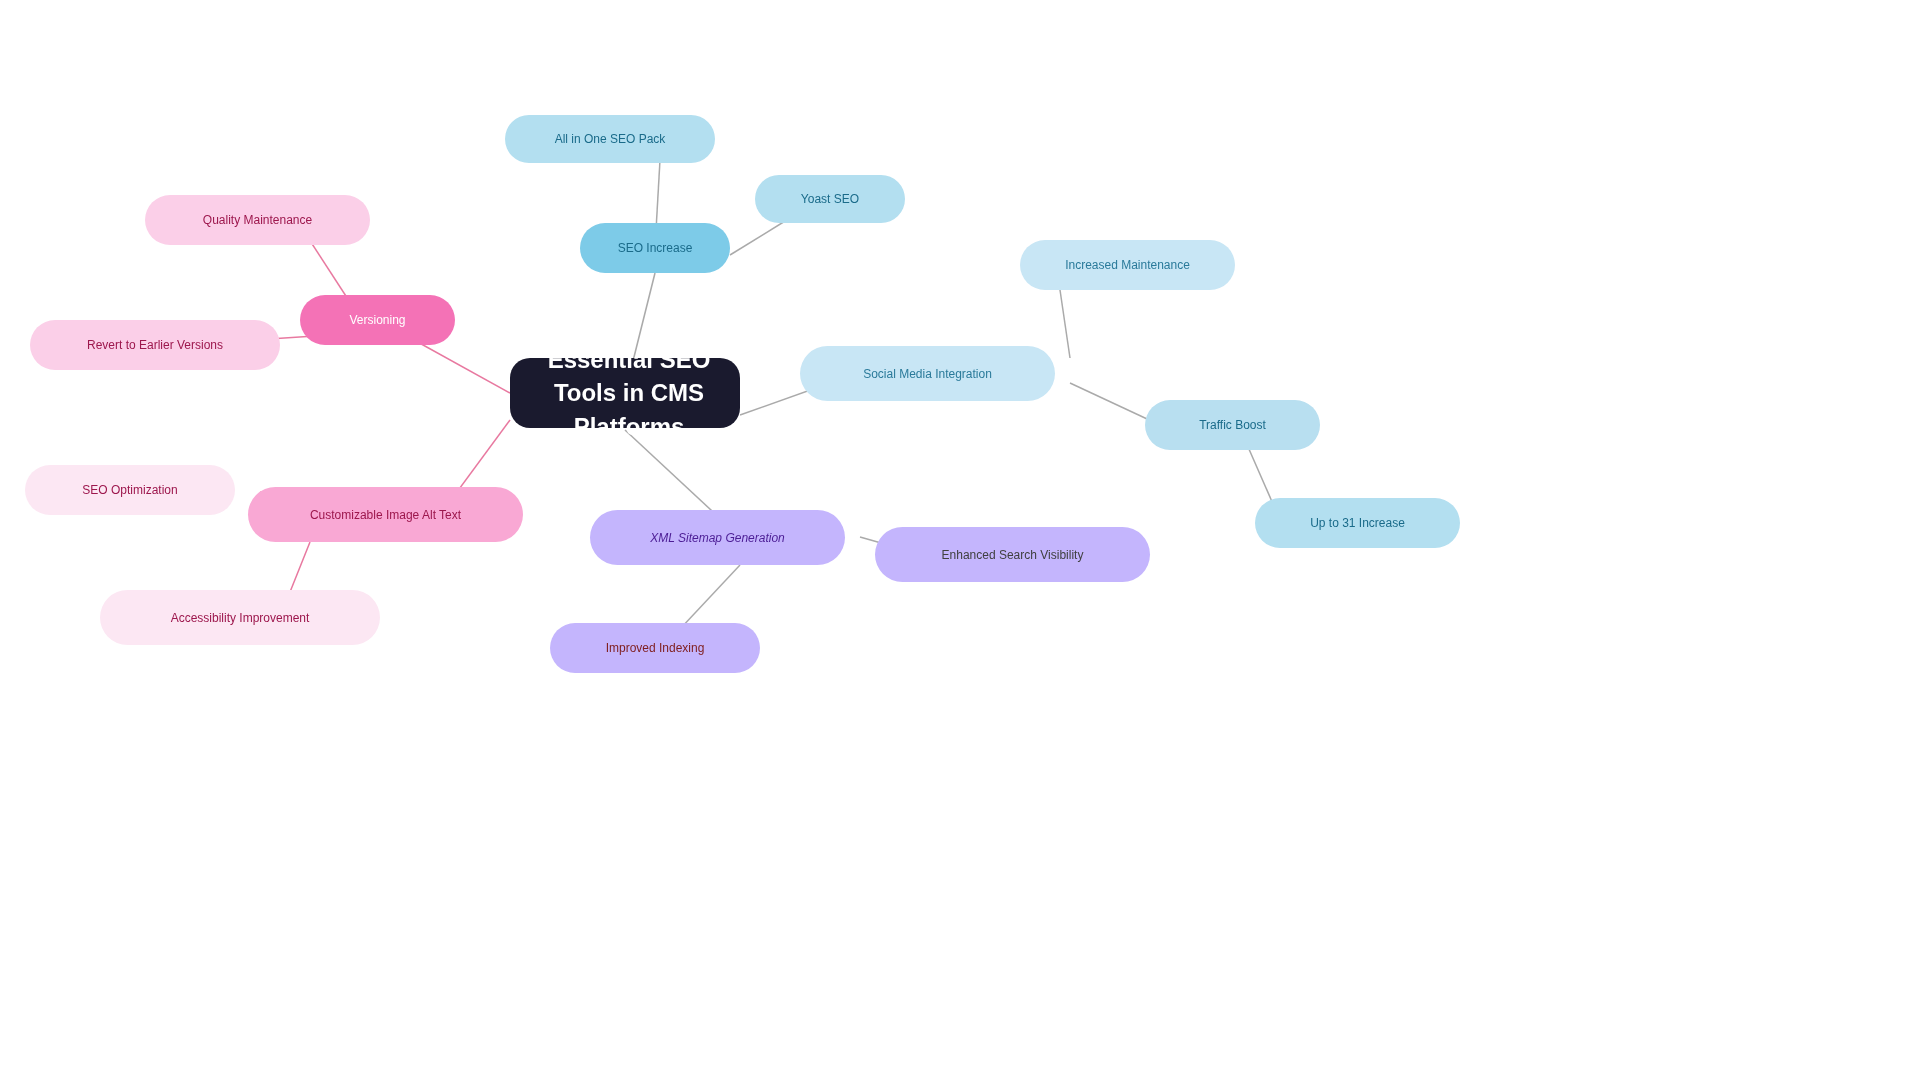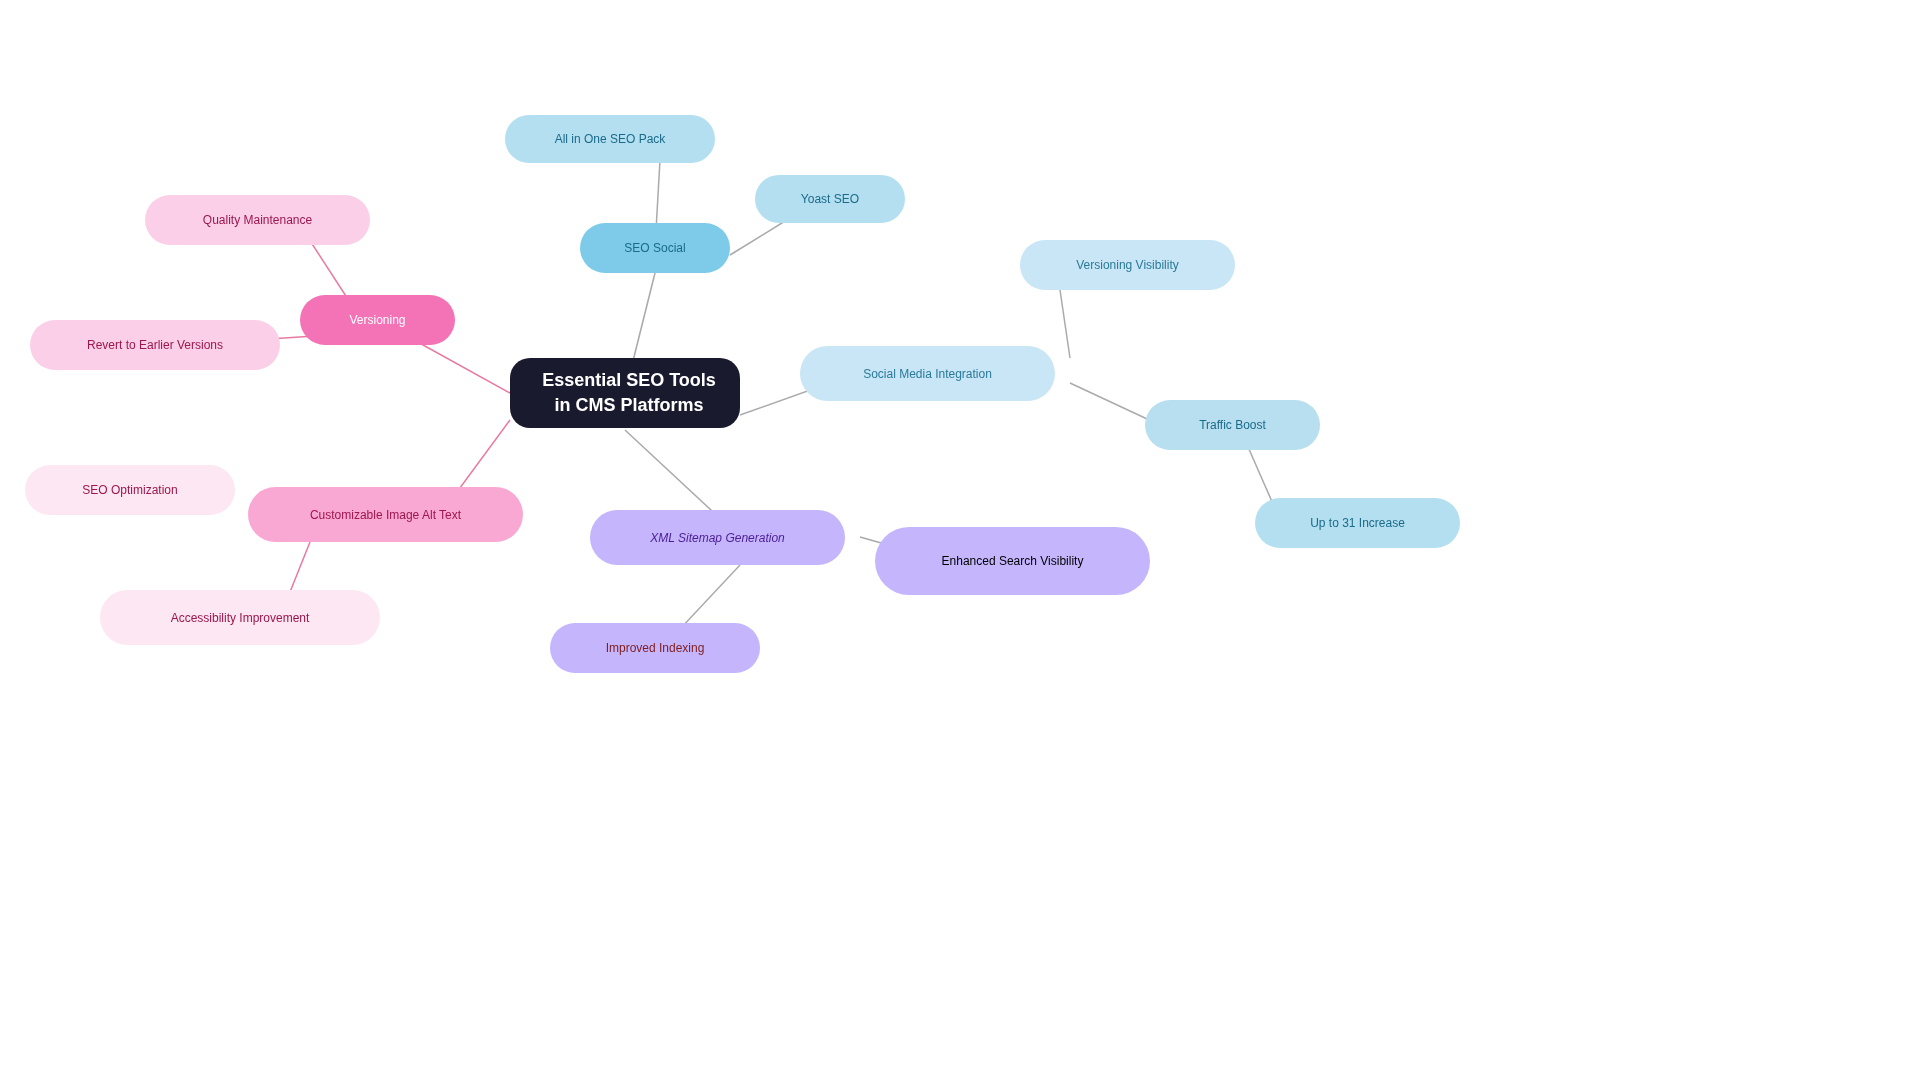--- a/index.html
+++ b/index.html
@@ -26,21 +26,21 @@
       justify-content: center;
       text-align: center;
       font-size: 12px;
       font-weight: 500;
       padding: 12px 22px;
       white-space: nowrap;
     }
     .node-center {
       background: #1a1a2e;
       color: #ffffff;
-      font-size: 18px;
+      font-size: 24px;
       font-weight: 600;
       border-radius: 20px;
       white-space: normal;
       width: 230px;
       line-height: 1.4;
       padding-left: 30px;
     }
     .node-blue {
       background: #b8e4f0;
       color: #1a6b8a;
@@ -84,37 +84,37 @@
 
   <line x1="510" y1="420" x2="440" y2="515" stroke="#e879a0" stroke-width="1.5"></line>
 
   <line x1="310" y1="515" x2="260" y2="492" stroke="#e879a0" stroke-width="1.5"></line>
 
   <line x1="310" y1="542" x2="280" y2="617" stroke="#e879a0" stroke-width="1.5"></line>
 </svg>
 
 <div class="node node-center" style="left: 510px; top: 358px; width: 230px; height: 70px;">Essential SEO Tools in CMS Platforms</div>
 
-<div class="node node-blue-medium" style="left: 580px; top: 223px; width: 150px; height: 50px; background:#7dcbe8; color:#1a6b8a;">SEO Social</div>
+<div class="node node-blue-medium" style="left: 580px; top: 223px; width: 150px; height: 50px; background:#7dcbe8; color:#1a6b8a;">SEO Increase</div>
 
 <div class="node node-blue" style="left: 505px; top: 115px; width: 210px; height: 48px; background:#b3dff0; color:#1a6b8a;">All in One SEO Pack</div>
 
 <div class="node" style="left: 755px; top: 175px; width: 150px; height: 48px; background:#b3dff0; color:#1a6b8a; border-radius:50px;">Yoast SEO</div>
 
 <div class="node" style="left: 800px; top: 328px; width: 255px; height: 55px; background:#c8e6f5; color:#2a7a9a; border-radius:50px;margin-top:18px;">Social Media Integration</div>
 
-<div class="node" style="left: 1020px; top: 240px; width: 215px; height: 50px; background:#c8e6f5; color:#2a7a9a; border-radius:50px;">Versioning Visibility</div>
+<div class="node" style="left: 1020px; top: 240px; width: 215px; height: 50px; background:#c8e6f5; color:#2a7a9a; border-radius:50px;">Increased Maintenance</div>
 
 <div class="node" style="left: 1145px; top: 400px; width: 175px; height: 50px; background:#b8dff0; color:#1a6b8a; border-radius:50px;">Traffic Boost</div>
 
 <div class="node" style="left: 1255px; top: 498px; width: 205px; height: 50px; background:#b3dff0; color:#1a6b8a; border-radius:50px;">Up to 31 Increase</div>
 
 <div class="node" style="left: 590px; top: 510px; width: 255px; height: 55px; background:#c4b5fd; color:#4c1d95; border-radius:50px;font-style:italic;">XML Sitemap Generation</div>
 
-<div class="node" style="left: 875px; top: 527px; width: 275px; height: 68px; background:#c4b5fd; color:#000000; border-radius:50px;text-align:center;">Enhanced Search Visibility</div>
+<div class="node" style="left: 875px; top: 527px; width: 275px; height: 55px; background:#c4b5fd; color:#404040; border-radius:50px;text-align:center;">Enhanced Search Visibility</div>
 
 <div class="node" style="left: 550px; top: 623px; width: 210px; height: 50px; background:#c4b5fd; color:#7f1d1d; border-radius:50px;">Improved Indexing</div>
 
 <div class="node" style="left: 300px; top: 295px; width: 155px; height: 50px; background:#f472b6; color:#fff; border-radius:50px;">Versioning</div>
 
 <div class="node" style="left: 145px; top: 195px; width: 225px; height: 50px; background:#fbcfe8; color:#9d174d; border-radius:50px;">Quality Maintenance</div>
 
 <div class="node" style="left: 30px; top: 320px; width: 250px; height: 50px; background:#fbcfe8; color:#9d174d; border-radius:50px;text-align:right;">Revert to Earlier Versions</div>
 
 <div class="node" style="left: 248px; top: 487px; width: 275px; height: 55px; background:#f9a8d4; color:#9d174d; border-radius:50px;">Customizable Image Alt Text</div>

